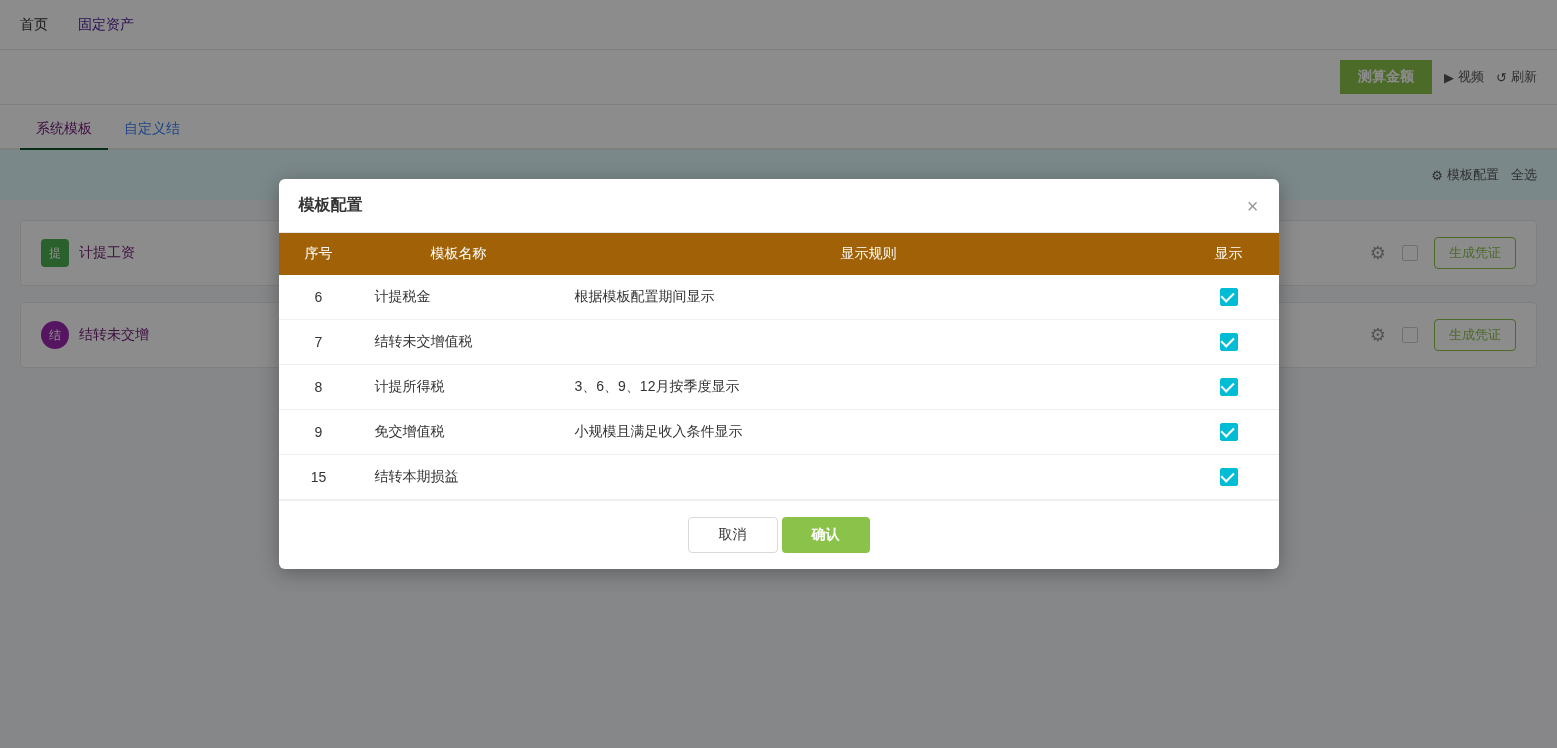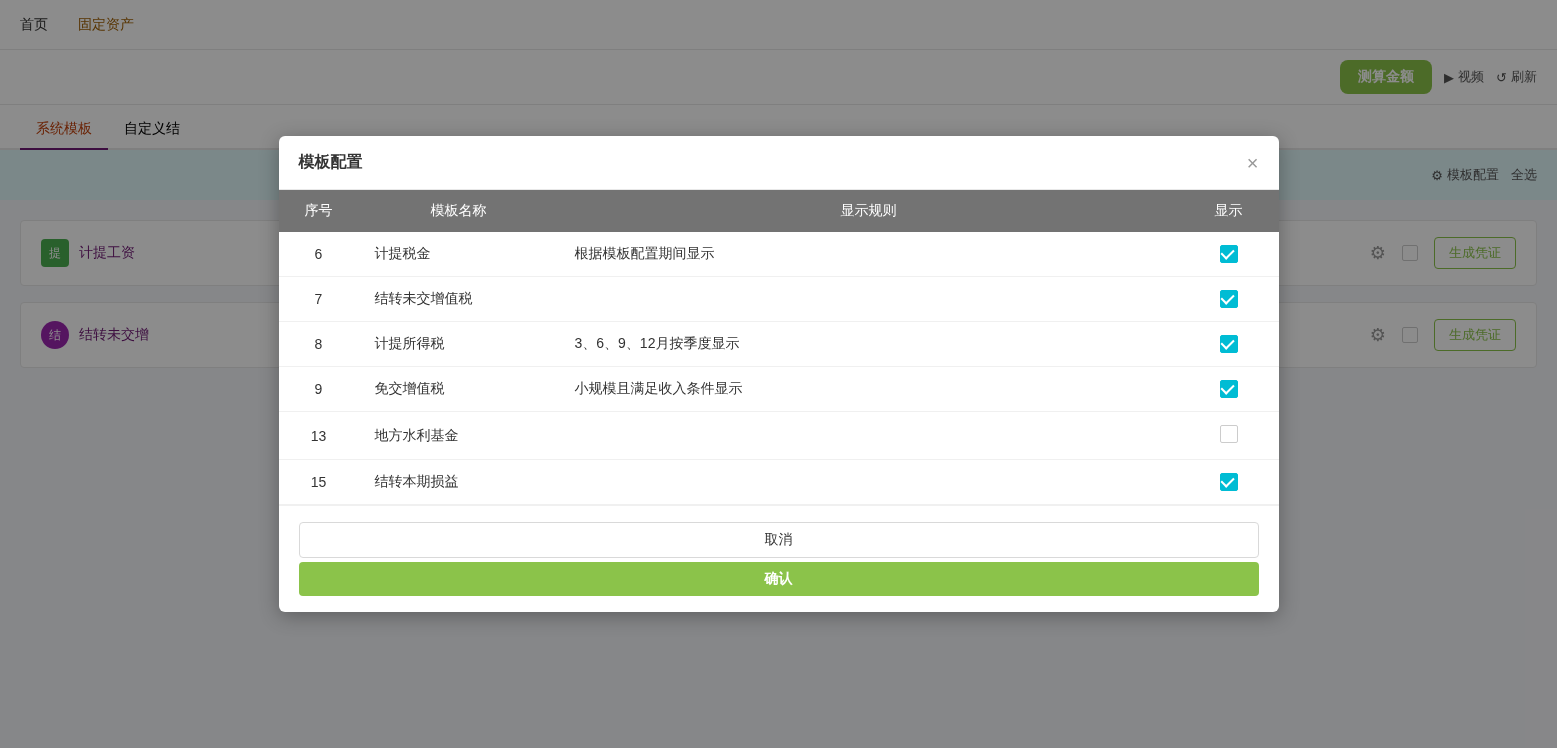--- a/index.html
+++ b/index.html
@@ -24,21 +24,21 @@
       height: 50px;
       background: #fff;
       display: flex;
       align-items: center;
       padding: 8px 20px;
       border-bottom: 1px solid #e8e8e8;
       gap: 30px;
     }
     .nav-item {
       font-size: 14px;
-      color: #a16207;
+      color: #4c1d95;
       cursor: pointer;
     }
     .nav-item:first-child {
       color: #333;
     }
 
     
     .toolbar {
       height: 55px;
       background: #fff;
@@ -47,21 +47,21 @@
       justify-content: flex-end;
       padding: 0 20px;
       gap: 12px;
       border-bottom: 1px solid #e8e8e8;
     }
     .btn-calc {
       background: #8bc34a;
       color: #fff;
       border: none;
       padding: 8px 18px;
-      border-radius: 8px;
+      border-radius: 0;
       font-size: 14px;
       cursor: pointer;
       font-weight: bold;
     }
     .btn-video {
       color: #555;
       font-size: 13px;
       cursor: pointer;
       display: flex;
       align-items: center;
@@ -81,28 +81,28 @@
       height: 45px;
       background: #fff;
       display: flex;
       align-items: flex-end;
       padding: 0 20px;
       border-bottom: 2px solid #e8e8e8;
     }
     .tab {
       padding: 10px 16px;
       font-size: 14px;
-      color: #000000;
+      color: #3b82f6;
       cursor: pointer;
       border-bottom: 2px solid transparent;
       margin-bottom: -2px;
     }
     .tab.active {
-      color: #c2410c;
-      border-bottom: 2px solid #701a75;
+      color: #701a75;
+      border-bottom: 2px solid #14532d;
     }
 
     
     .second-toolbar {
       height: 50px;
       background: #e0f7fa;
       display: flex;
       align-items: center;
       justify-content: flex-end;
       padding: 0 20px;
@@ -252,21 +252,21 @@
       flex: 1;
     }
 
     
     .config-table {
       width: 100%;
       border-collapse: collapse;
     }
 
     .config-table thead tr {
-      background: #737373;
+      background: #a16207;
     }
 
     .config-table thead th {
       color: #fff;
       padding: 12px 16px;
       font-size: 14px;
       font-weight: normal;
       text-align: center;
       border: none;
     }
@@ -345,21 +345,20 @@
       border-radius: 3px;
     }
 
     
     .dialog-footer {
       padding: 16px 20px;
       display: flex;
       justify-content: center;
       gap: 4px;
       border-top: 1px solid #f0f0f0;
-      flex-direction: column;
     }
 
     .btn-cancel {
       padding: 8px 30px;
       border: 1px solid #d9d9d9;
       background: #fff;
       border-radius: 4px;
       font-size: 14px;
       cursor: pointer;
       color: #333;
@@ -482,26 +481,20 @@
               <td>3、6、9、12月按季度显示</td>
               <td style="text-align: center;"><span class="cb-checked"></span></td>
             </tr>
             <tr>
               <td>9</td>
               <td>免交增值税</td>
               <td>小规模且满足收入条件显示</td>
               <td style="text-align: center;"><span class="cb-checked"></span></td>
             </tr>
             <tr>
-              <td>13</td>
-              <td>地方水利基金</td>
-              <td></td>
-              <td style="text-align: center;"><span class="cb-unchecked"></span></td>
-            </tr>
-            <tr>
               <td>15</td>
               <td>结转本期损益</td>
               <td></td>
               <td style="text-align: center;"><span class="cb-checked"></span></td>
             </tr>
           </tbody>
       </table>
     </div>
 
     <div class="dialog-footer">

